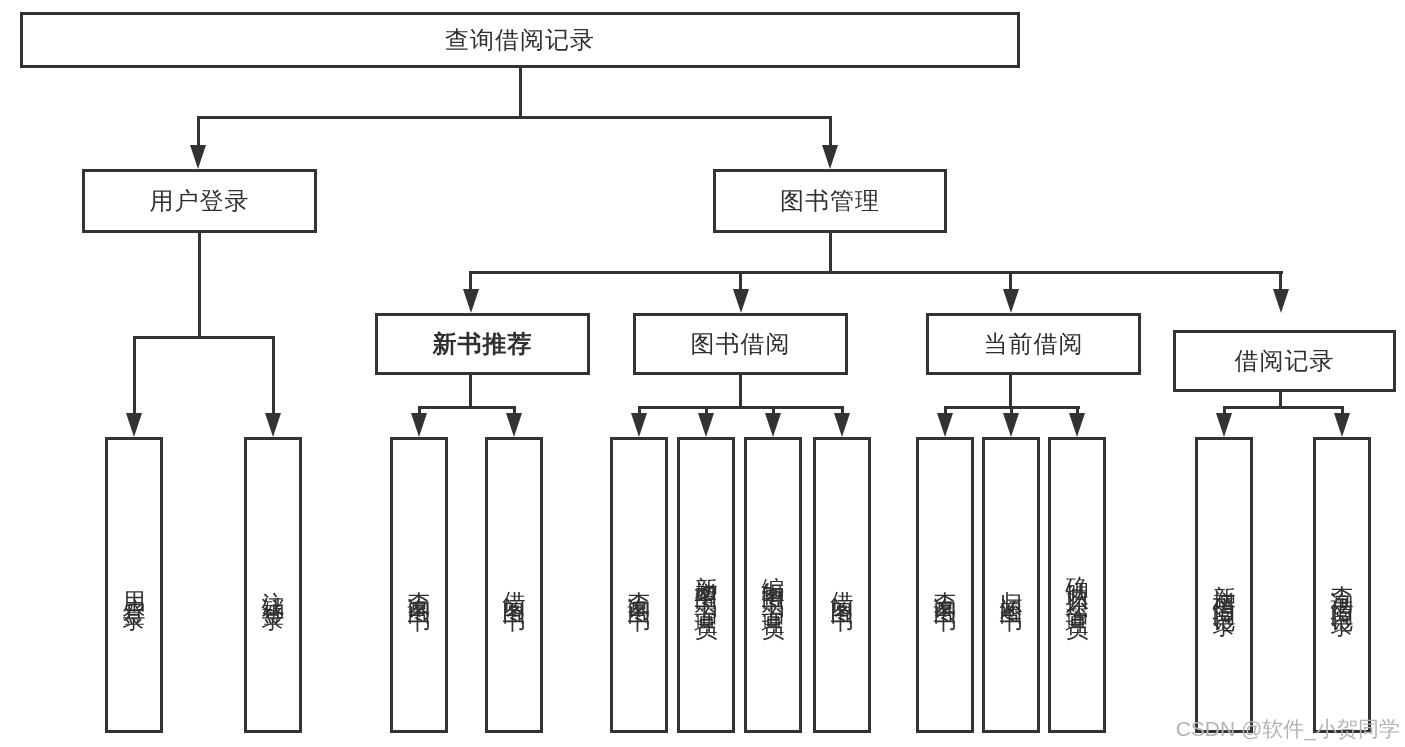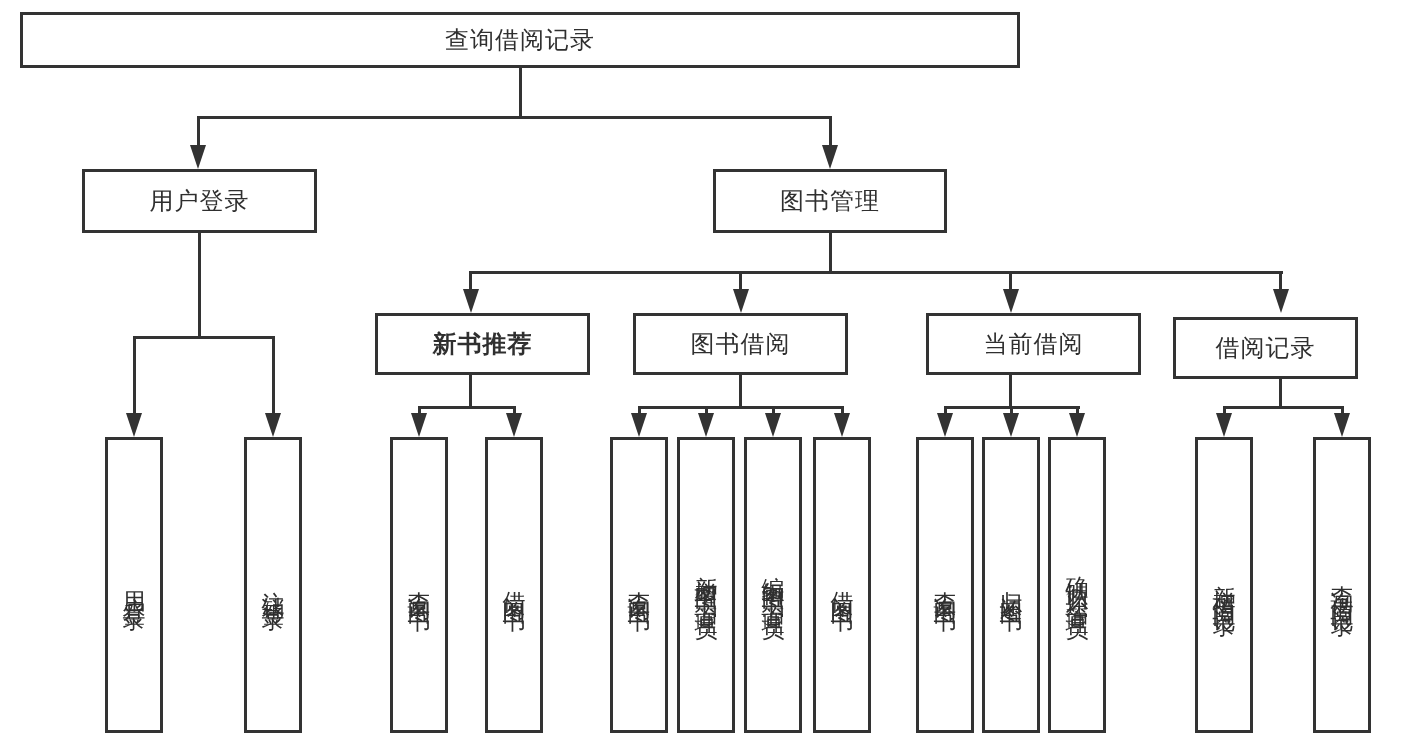--- a/index.html
+++ b/index.html
@@ -76,21 +76,21 @@
 <div class="canvas">
 
   <div class="node" style="left:20px; top:12px; width:1000px; height:56px;">查询借阅记录</div>
 
   <div class="node" style="left:82px; top:169px; width:235px; height:64px;">用户登录</div>
   <div class="node" style="left:713px; top:169px; width:234px; height:64px;">图书管理</div>
 
   <div class="node" style="left:375px; top:313px; width:215px; height:62px;font-weight:bold;">新书推荐</div>
   <div class="node" style="left:633px; top:313px; width:215px; height:62px;">图书借阅</div>
   <div class="node" style="left:903px; top:313px; width:215px; height:62px;margin-left:23px;">当前借阅</div>
-  <div class="node" style="left:1173px; top:317px; width:185px; height:62px;">借阅记录</div>
+  <div class="node" style="left:1173px; top:330px; width:223px; height:62px;">借阅记录</div>
 
   <div class="vnode" style="left:105px;">
     <span class="vtext">用户登录</span>
   </div>
   <div class="vnode" style="left:244px;">
     <span class="vtext">注销登录</span>
   </div>
 
   <div class="vnode" style="left:390px;">
     <span class="vtext">查询图书</span>
@@ -184,14 +184,15 @@
     <div class="ah" style="left:1069px; top:413px;"></div>
 
     <div class="v" style="left:1279px;   top:375px; height:34px;"></div>
     <div class="h" style="left:1222.5px; top:406px; width:121.5px;"></div>
     <div class="v" style="left:1222.5px; top:406px; height:21px;"></div>
     <div class="v" style="left:1340.5px; top:406px; height:21px;"></div>
     <div class="ah" style="left:1216px; top:413px;"></div>
     <div class="ah" style="left:1334px; top:413px;"></div>
   </div>
 
+  <div class="watermark">CSDN @软件_小贺同学</div>
 
 </div>
 
 </body></html>

